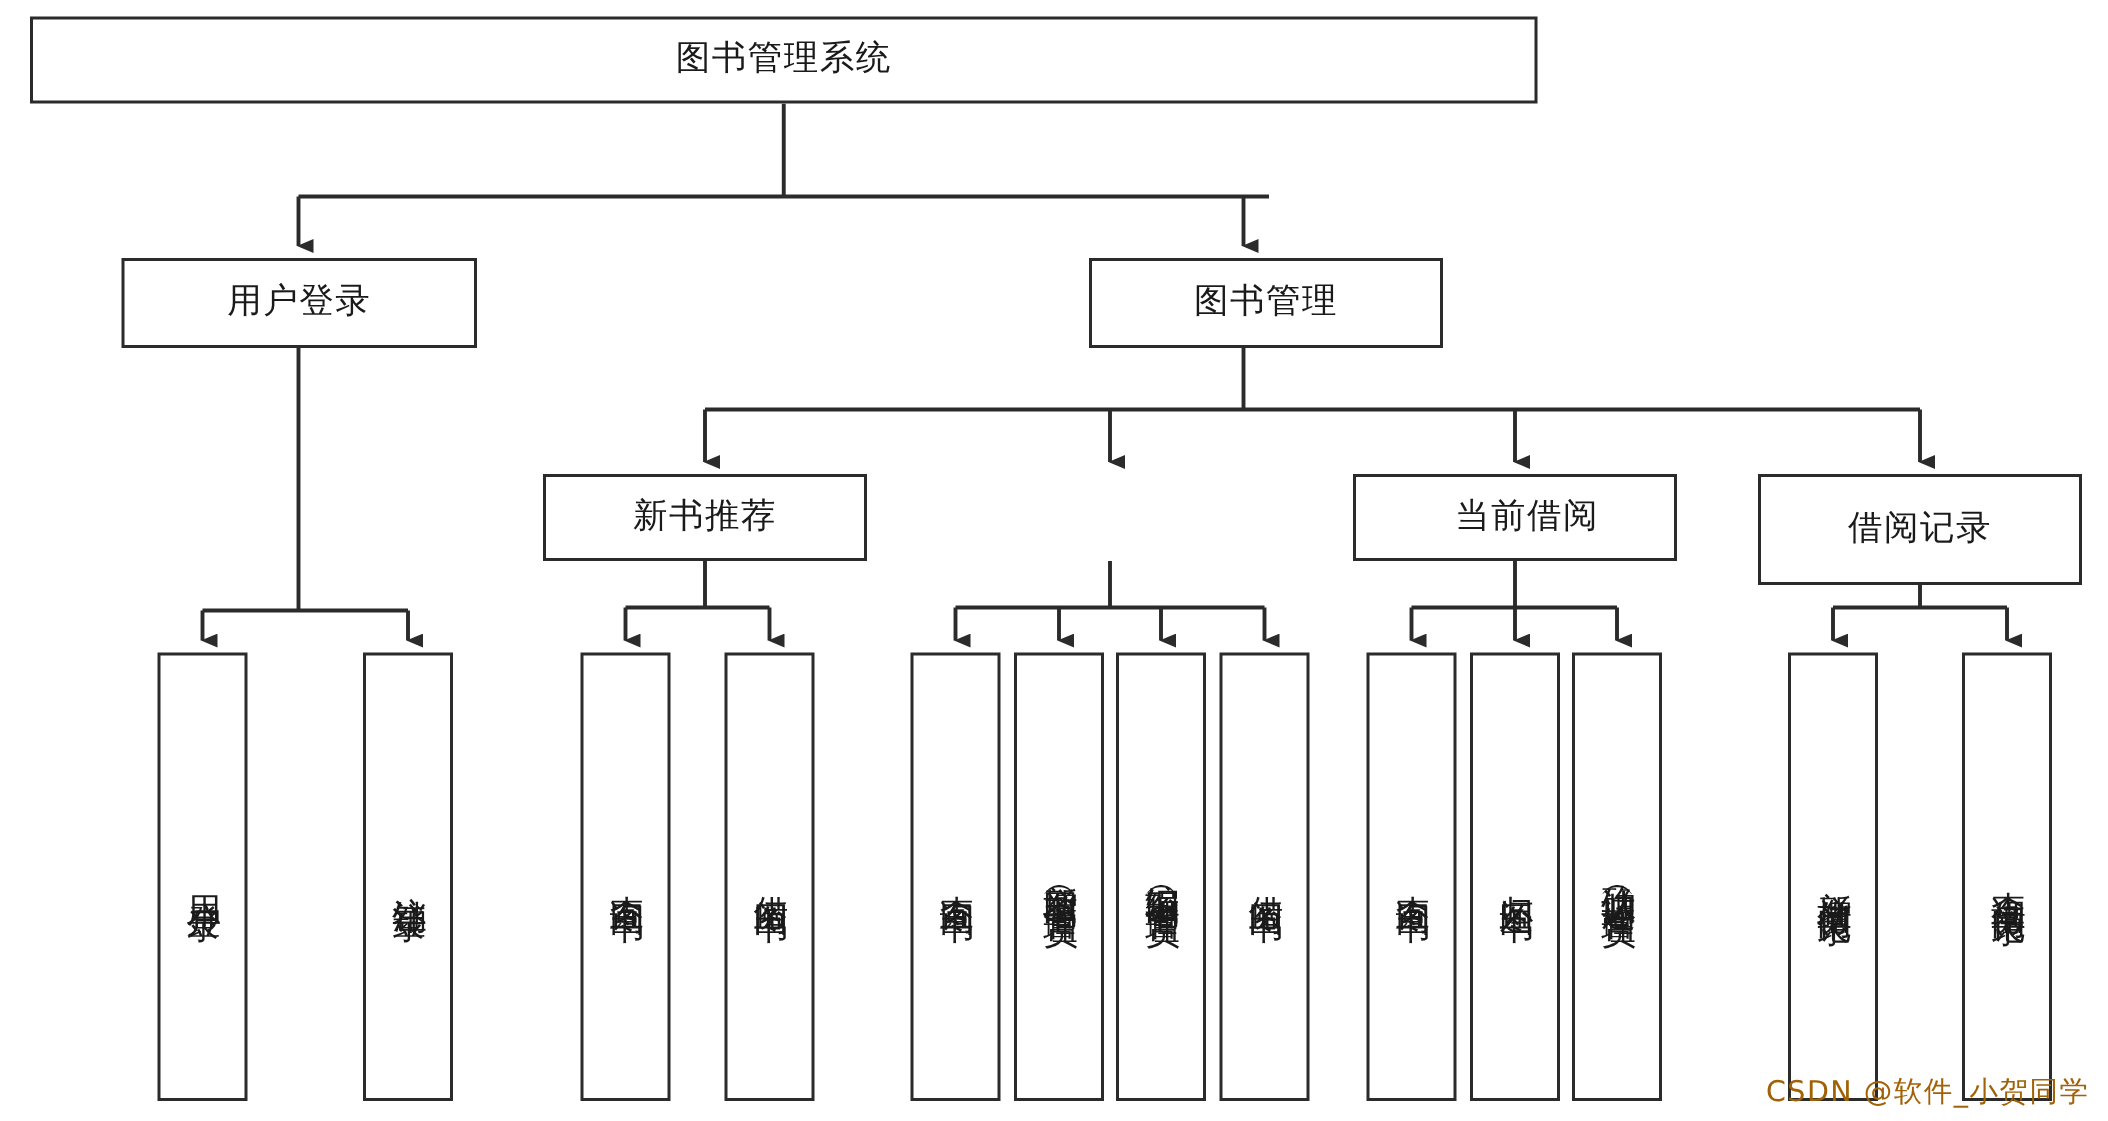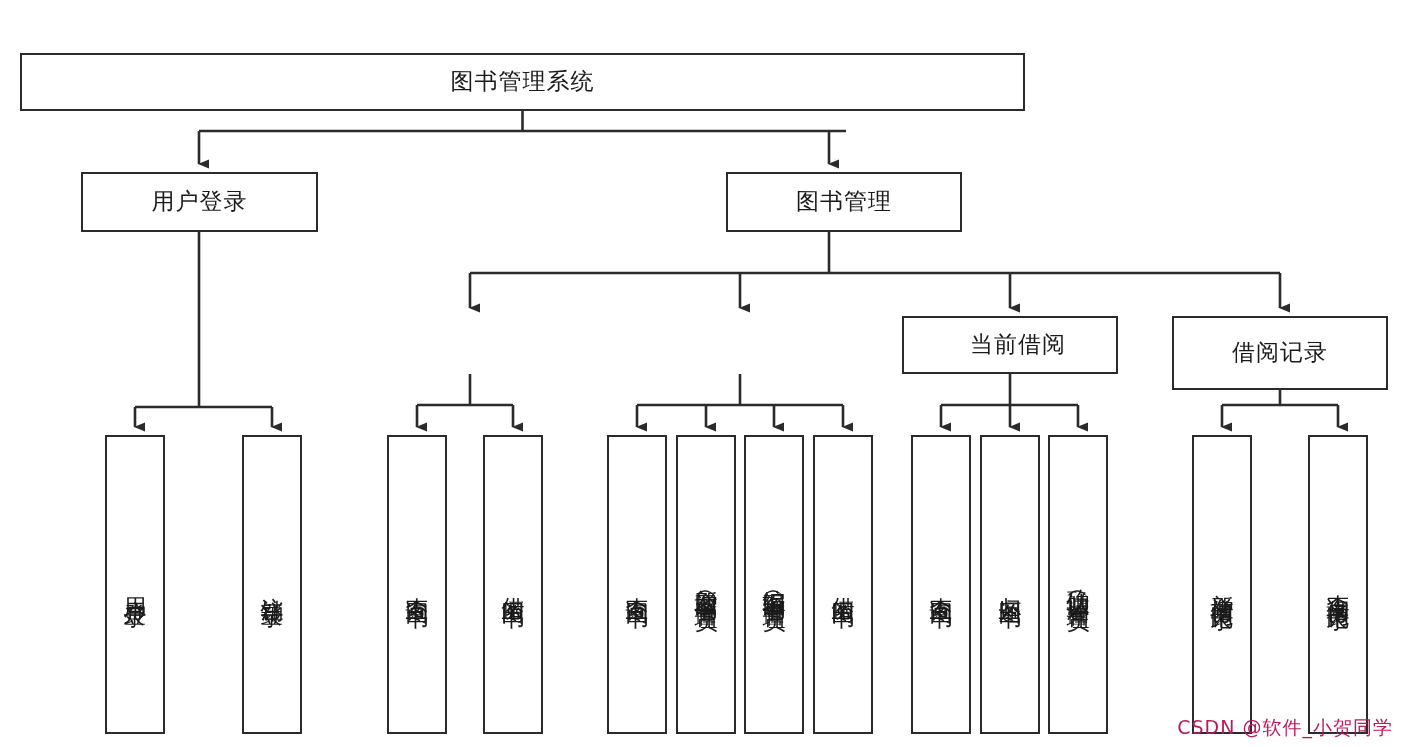--- a/index.html
+++ b/index.html
@@ -24,21 +24,20 @@
     justify-content:center;
     color:#1a1a1a;
   }
   .node.horiz{
     font-size:23px;
     letter-spacing:1px;
     line-height:1.1;
   }
   .node.root{
     font-size:23px;
-    margin-top:42px;
   }
   
   .node.vert{
     writing-mode:vertical-rl;
     text-orientation:upright;
     font-size:23px;
     line-height:1.18;
     letter-spacing:3px;
     padding:6px 0;
     align-items:center;
@@ -52,21 +51,21 @@
     display:block;
   }
   svg#links{
     position:absolute;left:0;top:0;width:1405px;height:747px;
     pointer-events:none;
   }
   .watermark{
     position:absolute;
     right:12px;bottom:6px;
     font-size:19px;
-    color:#be185d;
+    color:#a16207;
     letter-spacing:1px;
     white-space:nowrap;
     font-family:"DejaVu Sans","Liberation Sans",sans-serif;
   }
 </style>
 </head>
 <body>
 
 <div id="diagram">
 
@@ -118,20 +117,21 @@
       <path d="M1222,405 L1222,427" marker-end="url(#arw)"></path>
       <path d="M1338,405 L1338,427" marker-end="url(#arw)"></path>
     </g>
   </svg>
 
   <div class="node root horiz" style="left:20px;top:11px;width:1005px;height:58px;">图书管理系统</div>
 
   <div class="node horiz" style="left:81px;top:172px;width:237px;height:60px;">用户登录</div>
   <div class="node horiz" style="left:726px;top:172px;width:236px;height:60px;">图书管理</div>
 
+  <div class="node horiz" style="left:362px;top:316px;width:216px;height:58px;">新书推荐</div>
   <div class="node horiz" style="left:902px;top:316px;width:216px;height:58px;padding-left:16px;">当前借阅</div>
   <div class="node horiz" style="left:1172px;top:316px;width:216px;height:74px;">借阅记录</div>
 
   <div class="node vert" style="left:105px;top:435px;width:60px;height:299px;">
     <span class="vtext">用户登录</span>
   </div>
   <div class="node vert" style="left:242px;top:435px;width:60px;height:299px;">
     <span class="vtext">注销登录</span>
   </div>
 

